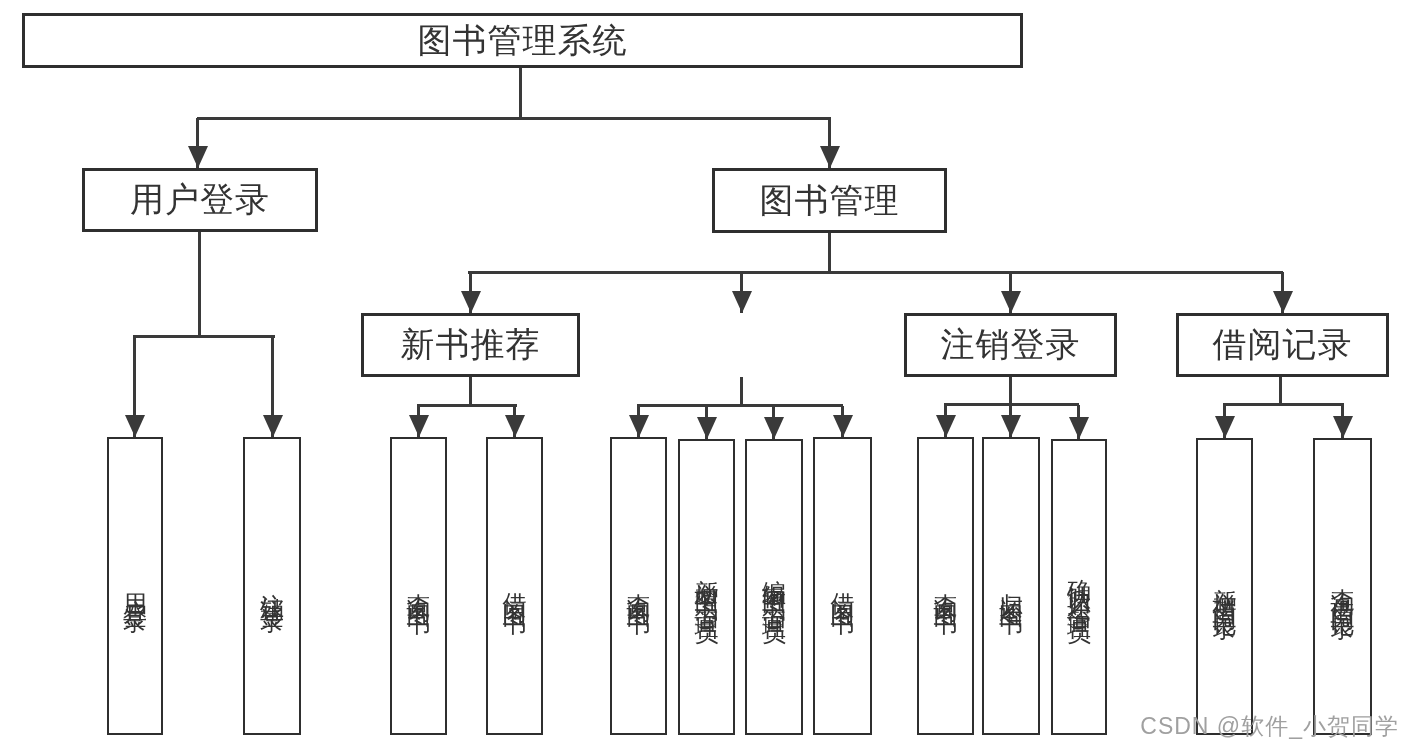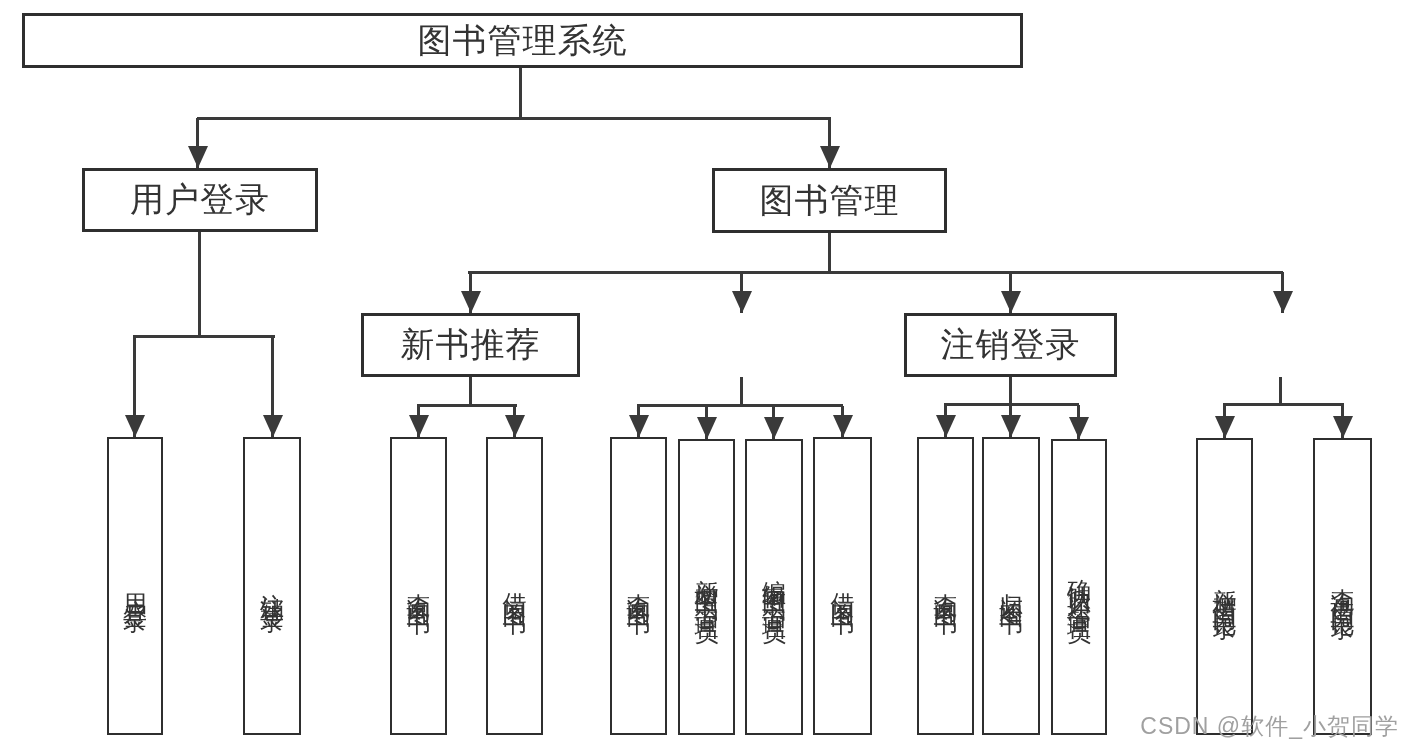--- a/index.html
+++ b/index.html
@@ -79,20 +79,21 @@
 
   <div class="hbox" style="left:82px;top:168px;width:236px;height:64px;">用户登录</div>
 
   <div class="hbox" style="left:712px;top:168px;width:235px;height:65px;">图书管理</div>
 
   <div class="hbox" style="left:361px;top:313px;width:219px;height:64px;">新书推荐</div>
 
 
   <div class="hbox" style="left:904px;top:313px;width:213px;height:64px;">注销登录</div>
 
+  <div class="hbox" style="left:1176px;top:313px;width:213px;height:64px;">借阅记录</div>
 
   <div class="vbox" style="left:107px;top:437px;width:56px;height:298px;">用户登录</div>
 
   <div class="vbox" style="left:243px;top:437px;width:58px;height:298px;">注销登录</div>
 
   <div class="vbox" style="left:390px;top:437px;width:57px;height:298px;">查询图书</div>
 
   <div class="vbox" style="left:486px;top:437px;width:57px;height:298px;">借阅图书</div>
 
   <div class="vbox" style="left:610px;top:437px;width:57px;height:298px;">查询图书</div>

